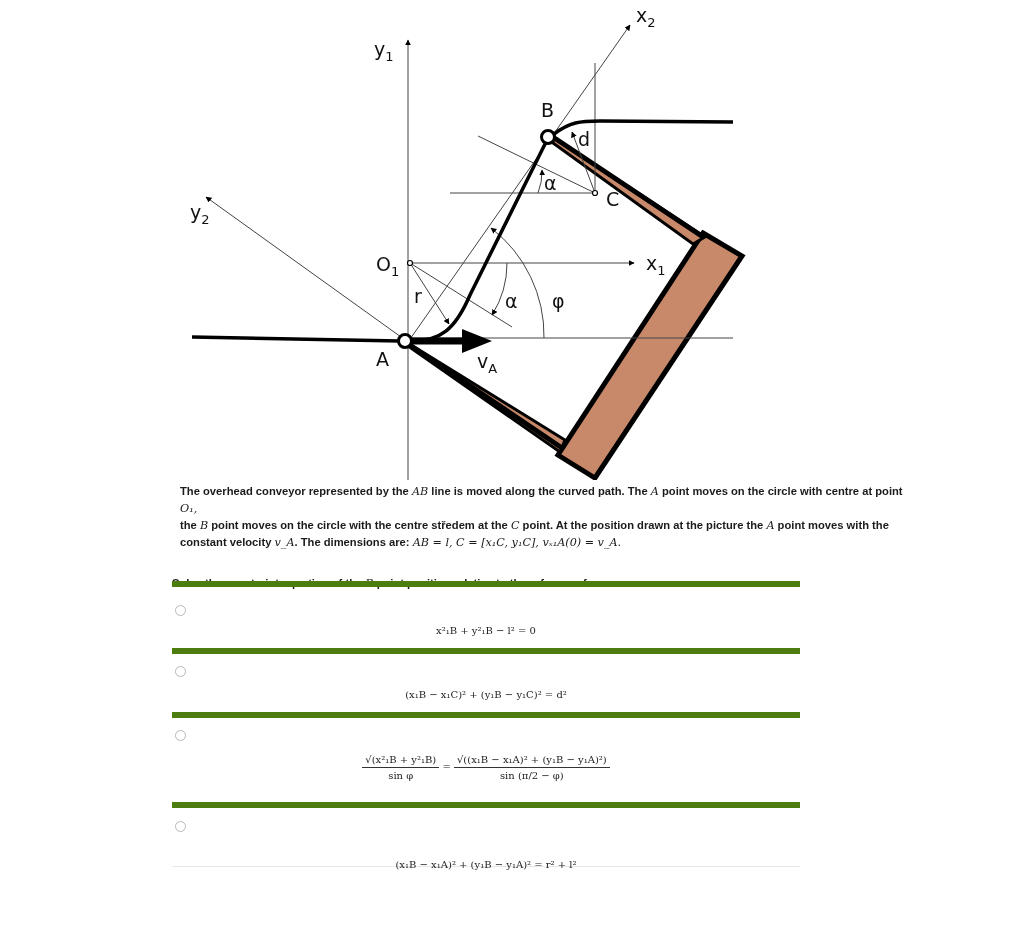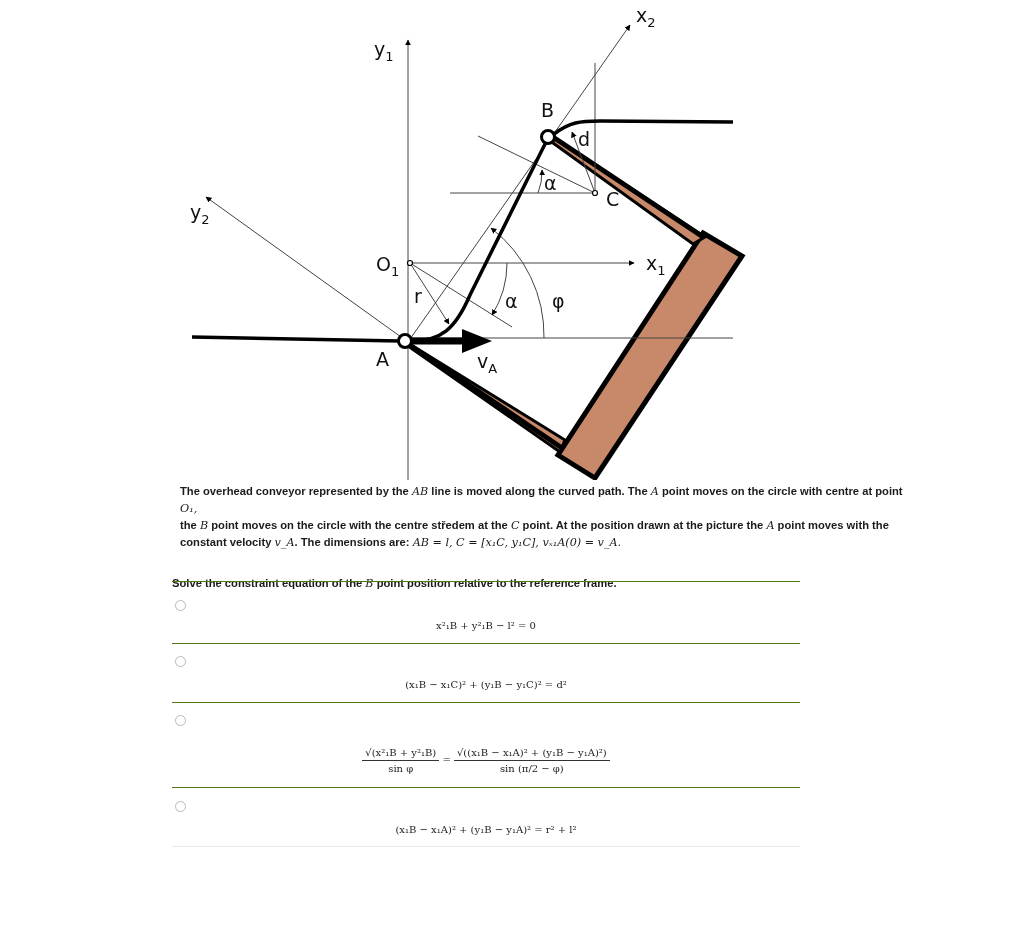--- a/index.html
+++ b/index.html
@@ -9,21 +9,21 @@
   .diagram svg { width:1024px; height:480px; display:block; }
   .lbl { font-family:"DejaVu Sans", sans-serif; font-size:19px; fill:#111; }
   .sub { font-family:"DejaVu Sans", sans-serif; font-size:13px; fill:#111; }
   .question { position:absolute; left:180px; top:483px; width:730px;
               font-size:11.2px; font-weight:bold; line-height:16px; color:#1b1b1b; }
   .question p { margin:0; }
   .question .m { font-family:"DejaVu Serif", serif; font-style:italic; font-weight:normal; }
   .prompt { position:absolute; left:172px; top:577px; font-size:11.2px; font-weight:bold; color:#1b1b1b; }
   .prompt .m { font-family:"DejaVu Serif", serif; font-style:italic; font-weight:normal; }
   .options { position:absolute; left:172px; top:581px; width:628px; }
-  .opt { position:relative; border-top:1px solid #4d7c0f; }
+  .opt { position:relative; border-top:6px solid #4d7c0f; }
   .opt:last-child { border-bottom:1px solid #e8e8e8; }
   .radio { position:absolute; left:3px; width:9px; height:9px; border:1px solid #b9b9b9;
            border-radius:50%; background:#fff; cursor:pointer; }
   .radio.checked { border:none; width:11px; height:11px; background:#d3704c; }
   .radio.checked::after { content:""; position:absolute; left:4px; top:4px; width:3px; height:3px;
            background:#fff; border-radius:50%; }
   .formula { position:absolute; left:0; right:0; text-align:center;
              font-family:"DejaVu Serif", serif; font-size:10px; color:#222; white-space:nowrap; }
   .frac { display:inline-block; vertical-align:middle; text-align:center; }
   .frac .num { display:block; border-bottom:1px solid #333; padding:0 3px 2px 3px; }
@@ -131,23 +131,23 @@
   <div class="opt" style="height:61px">
     <span class="radio" style="top:18px"></span>
     <div class="formula" style="top:38px">x²₁B + y²₁B − l² = 0</div>
   </div>
   <div class="opt" style="height:58px">
     <span class="radio" style="top:12px"></span>
     <div class="formula" style="top:35px">(x₁B − x₁C)² + (y₁B − y₁C)² = d²</div>
   </div>
   <div class="opt" style="height:84px">
     <span class="radio" style="top:12px"></span>
-    <div class="formula" style="top:44px">
+    <div class="formula" style="top:36px">
       <span class="frac"><span class="num">√(x²₁B + y²₁B)</span><span class="den">sin φ</span></span>
       <span>=</span>
       <span class="frac"><span class="num">√((x₁B − x₁A)² + (y₁B − y₁A)²)</span><span class="den">sin (π/2 − φ)</span></span>
     </div>
   </div>
   <div class="opt" style="height:58px">
     <span class="radio" style="top:13px"></span>
-    <div class="formula" style="top:36px">(x₁B − x₁A)² + (y₁B − y₁A)² = r² + l²</div>
+    <div class="formula" style="top:51px">(x₁B − x₁A)² + (y₁B − y₁A)² = r² + l²</div>
   </div>
 </div>
 
 </body></html>

